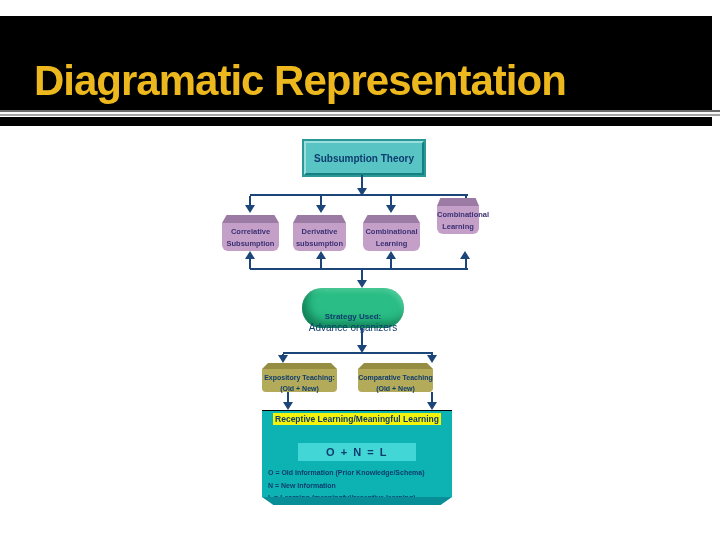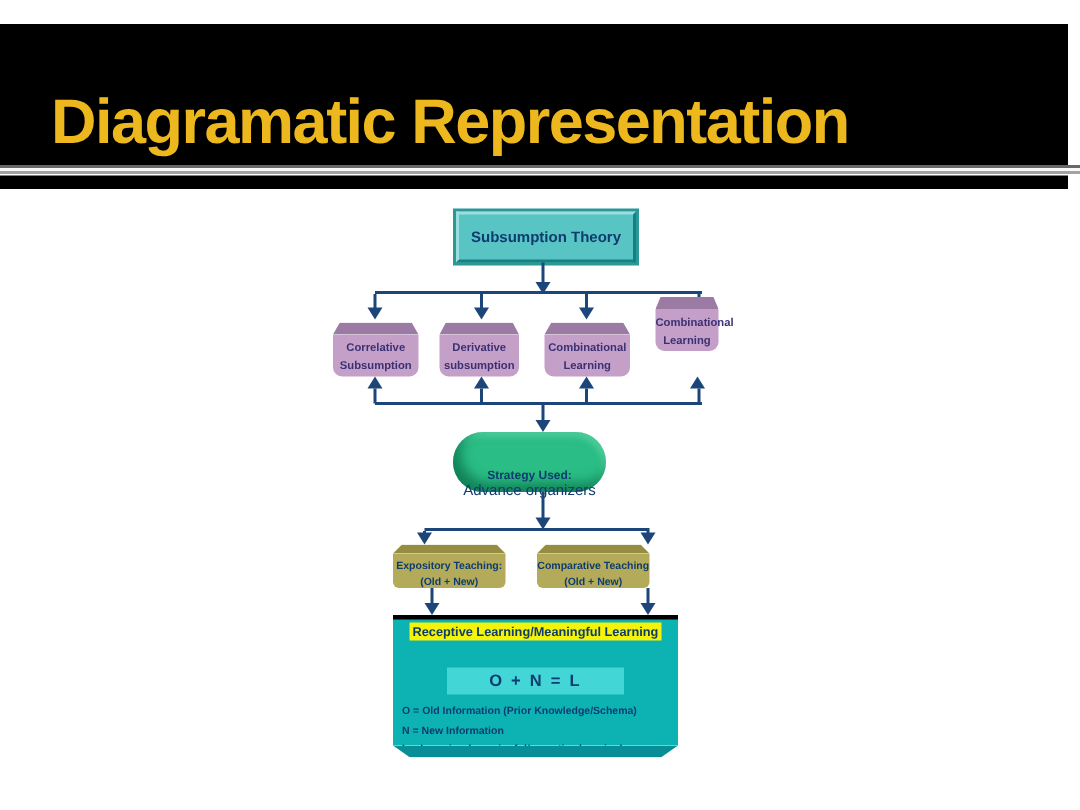--- a/index.html
+++ b/index.html
@@ -45,21 +45,21 @@
   .strategy{position:absolute;left:302px;top:288px;width:102px;height:40px;
         background:var(--green-stadium,#2ABD85);border-radius:20px;
         box-shadow:inset 5px -6px 8px rgba(13,120,80,.85), inset -2px 3px 4px rgba(150,235,195,.35);
         display:flex;flex-direction:column;align-items:center;justify-content:center;
         color:var(--text-navy,#0E3C6E);}
   .strategy .l1{font-size:8px;font-weight:600;line-height:10px;margin-top:28px;}
   .strategy .l2{font-size:10px;font-weight:400;line-height:11px;}
 
   
   .result{position:absolute;left:262px;top:410px;width:190px;height:87px;
-        background:var(--result-teal,#0DB3B3);border-top:3px solid #000000;box-sizing:border-box;
+        background:var(--result-teal,#0DB3B3);border-top:1px solid #000000;box-sizing:border-box;
         color:var(--text-navy,#0E3C6E);}
   .result-chamfer{position:absolute;left:262px;top:497px;width:190px;height:8px;
         background:#088E96;clip-path:polygon(0 0,100% 0,94% 100%,6% 100%);}
   .r-title{margin:2px auto 0;width:fit-content;padding:1px 2px;
         background:var(--highlight-yellow,#F4F40A);
         font-size:8.5px;font-weight:700;white-space:nowrap;}
   .r-eq{margin:18px auto 0;width:fit-content;padding:3px 28px;
         background:var(--equation-cyan,#43D6D6);
         font-size:11px;font-weight:700;letter-spacing:1.5px;white-space:nowrap;}
   .r-legend{margin:6px 0 0 6px;font-size:7px;font-weight:700;line-height:12.5px;text-align:left;}

